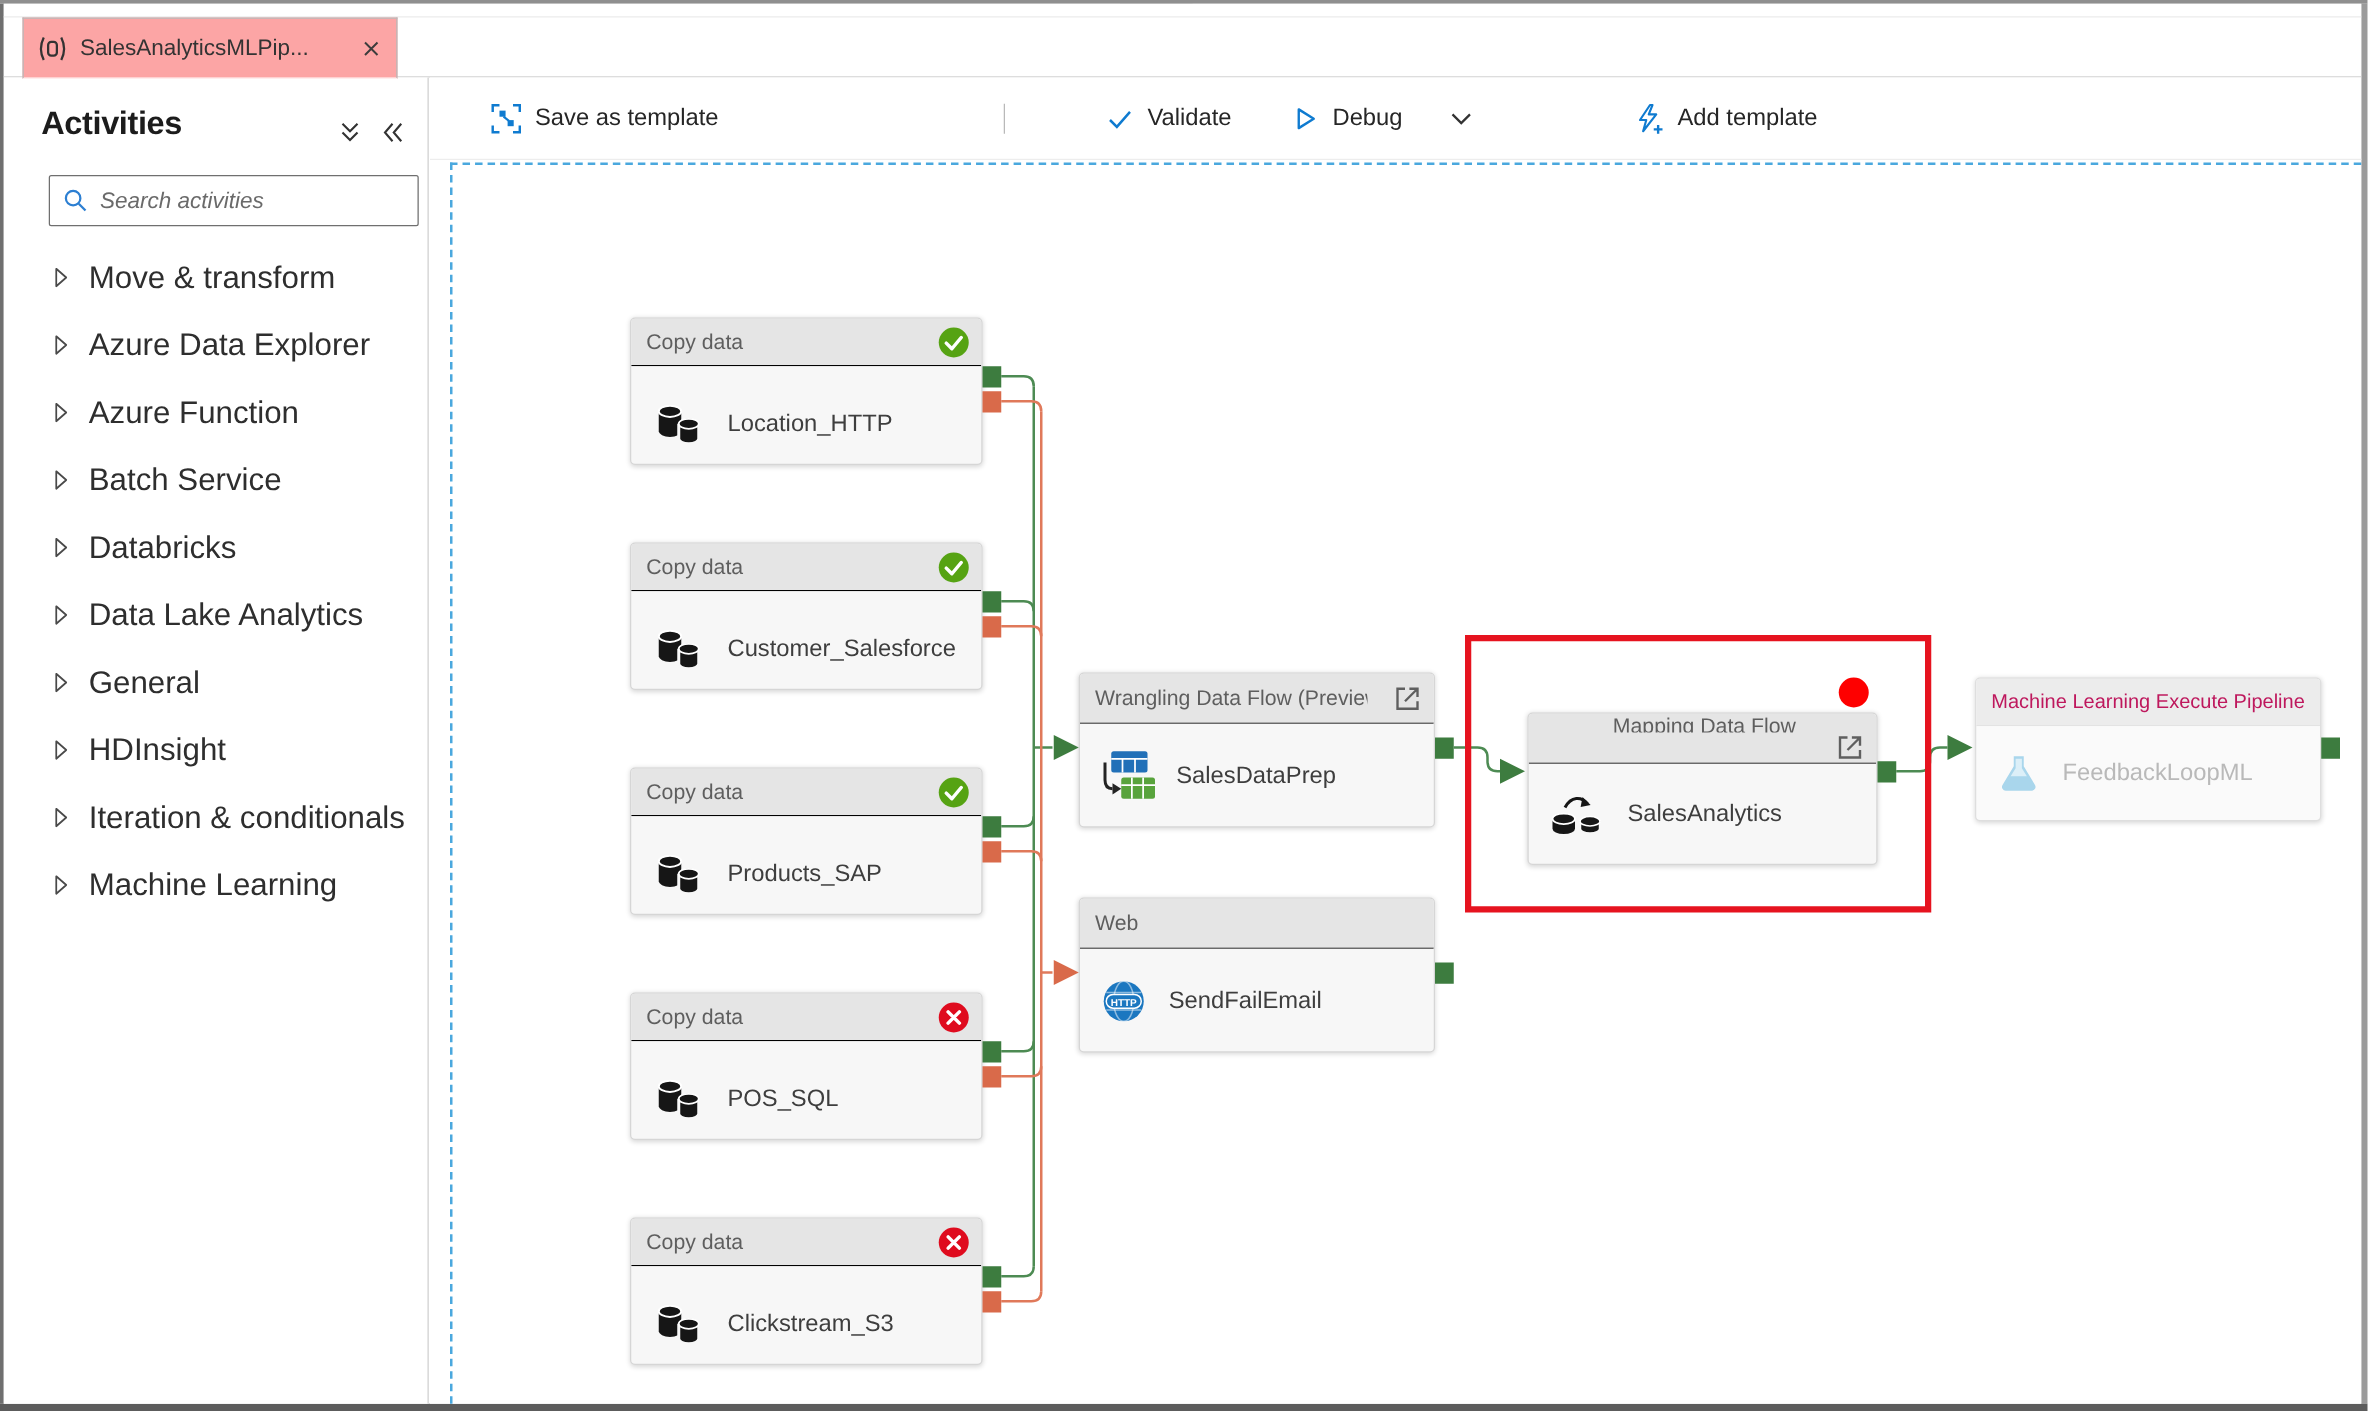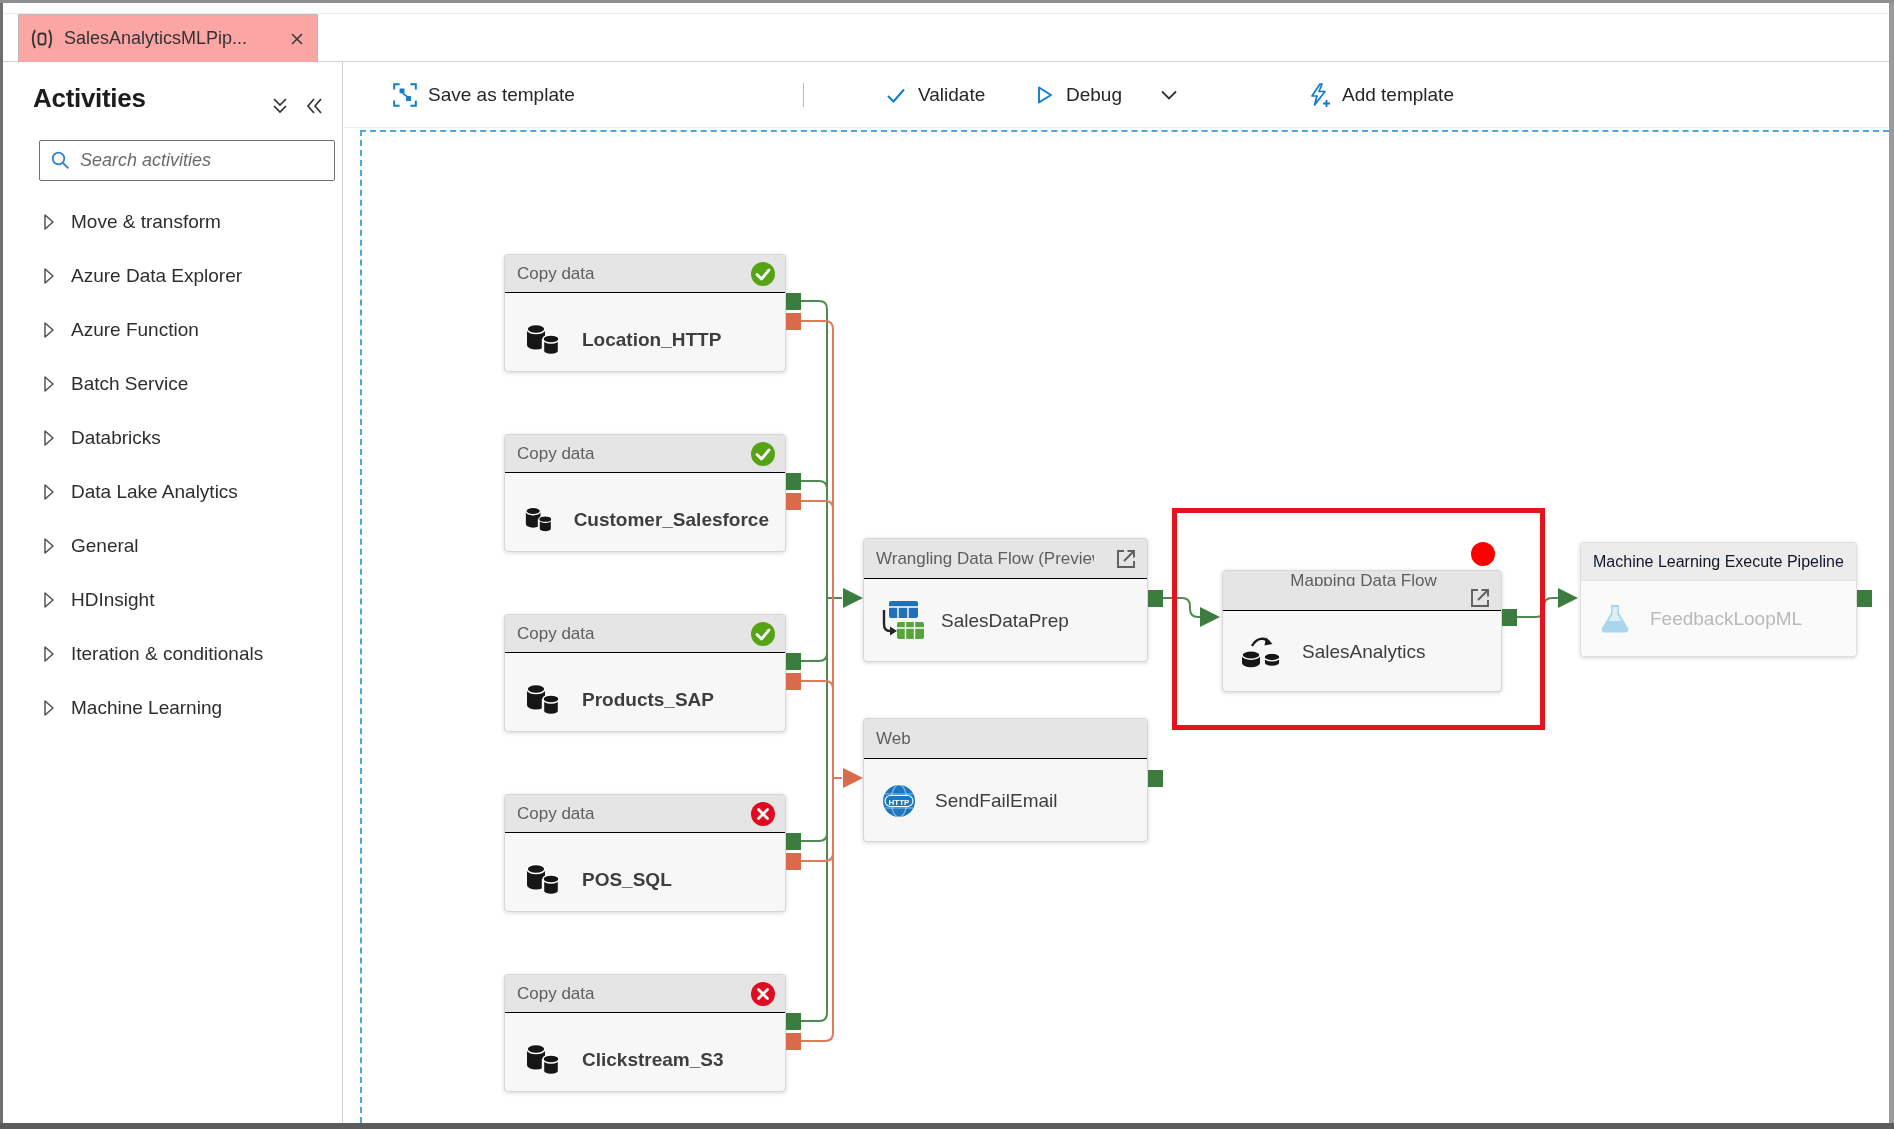--- a/index.html
+++ b/index.html
@@ -29,21 +29,21 @@
   .sb-icon { top:33px; cursor:pointer; }
   #sb-collapse-down { left:266px; }
   #sb-collapse-left { left:300px; }
   #search-box { left:36px; top:78px; width:296px; height:41px; border:1px solid #6f6f6f; border-radius:2px;
     display:flex; align-items:center; padding:12px 10px; gap:9px; background:#fff; }
   #search-box input { border:none; outline:none; flex:1; font-size:18px; color:#333; background:transparent;
     font-family:"Liberation Sans", sans-serif; }
   #search-box input::placeholder { color:#6a6a6a; font-style:italic; }
   #activity-list { left:0; top:133px; width:340px; }
   .act-item { height:54px; display:flex; align-items:center; padding-left:41px; gap:17px;
-    font-size:19px; color:#2e2e2e; cursor:pointer; }
+    font-size:25px; color:#2e2e2e; cursor:pointer; }
 
   
   #toolbar { left:344px; top:62px; width:1545px; height:66px; background:#fff; border-bottom:1px solid #ededed;padding-left:28px; }
   .tb-group { position:absolute; top:0; height:65px; display:flex; align-items:center; gap:10px;
     font-size:19px; color:#262626; cursor:pointer; background:none; border:none;
     font-family:"Liberation Sans", sans-serif; }
   #tb-divider { position:absolute; left:459px; top:21px; width:1px; height:24px; background:#b9b9b9; }
 
   
   #canvas { left:344px; top:128px; width:1545px; height:995px; background:#fff; }
@@ -51,30 +51,30 @@
   #dash-left { left:16px; top:2px; width:0; height:993px; border-left:2px dashed #4aa8de; }
 
   .node { position:absolute; background:#f7f7f7; border:1px solid #d6d6d6; border-radius:4px;
     box-shadow:0 1px 4px rgba(0,0,0,.16); z-index:2; cursor:pointer; }
   .node-header { height:38px; background:#e5e5e5; border-bottom:1px solid #000000; border-radius:3px 3px 0 0;
     display:flex; align-items:center; padding:0 9px 0 12px; }
   .node-type { font-size:17px; color:#5e5e5e; white-space:nowrap; overflow:hidden; }
   .node-body { display:flex; align-items:center; padding:0 16px; gap:17px; }
   .node-name { font-size:19px; color:#3e3e3e; white-space:nowrap; }
   .node.copy { width:282px; height:118px; }
-  .node.copy .node-body { height:93px;font-weight:bold; }
+  .node.copy .node-body { height:93px; }
   .node.mid  { width:285px; height:124px; }
   .node.mid .node-header { height:40px; }
   .node.mid .node-body { height:83px; }
   .node.map  { width:280px; height:122px; }
   .node.map .node-header { height:40px;flex-direction:column; }
   .node.map .node-body { height:81px; }
   .node.ml   { width:277px; height:115px; background:#fafafa; border-color:#dedede; }
   .node.ml .node-header { background:#ececec; border-bottom-color:#e3e3e3; }
-  .node.ml .node-type { color:#0f172a; font-size:16px; }
+  .node.ml .node-type { color:#be185d; font-size:16px; }
   .node.ml .node-body { height:76px; }
   .node.ml .node-name { color:#b9b9b9; }
   .status { margin-left:auto; display:flex; }
   .open-ic { margin-left:auto; display:flex; cursor:pointer; }
 
   #edges { left:0; top:0; width:1545px; height:995px; z-index:4; pointer-events:none; }
   #annot-rect { left:828px; top:380px; width:373px; height:222px; border:5px solid #e6131f; z-index:5; }
   #annot-dot  { left:1127px; top:414px; width:24px; height:24px; border-radius:50%; background:#fe0000; z-index:6; }
 </style>
 </head>

